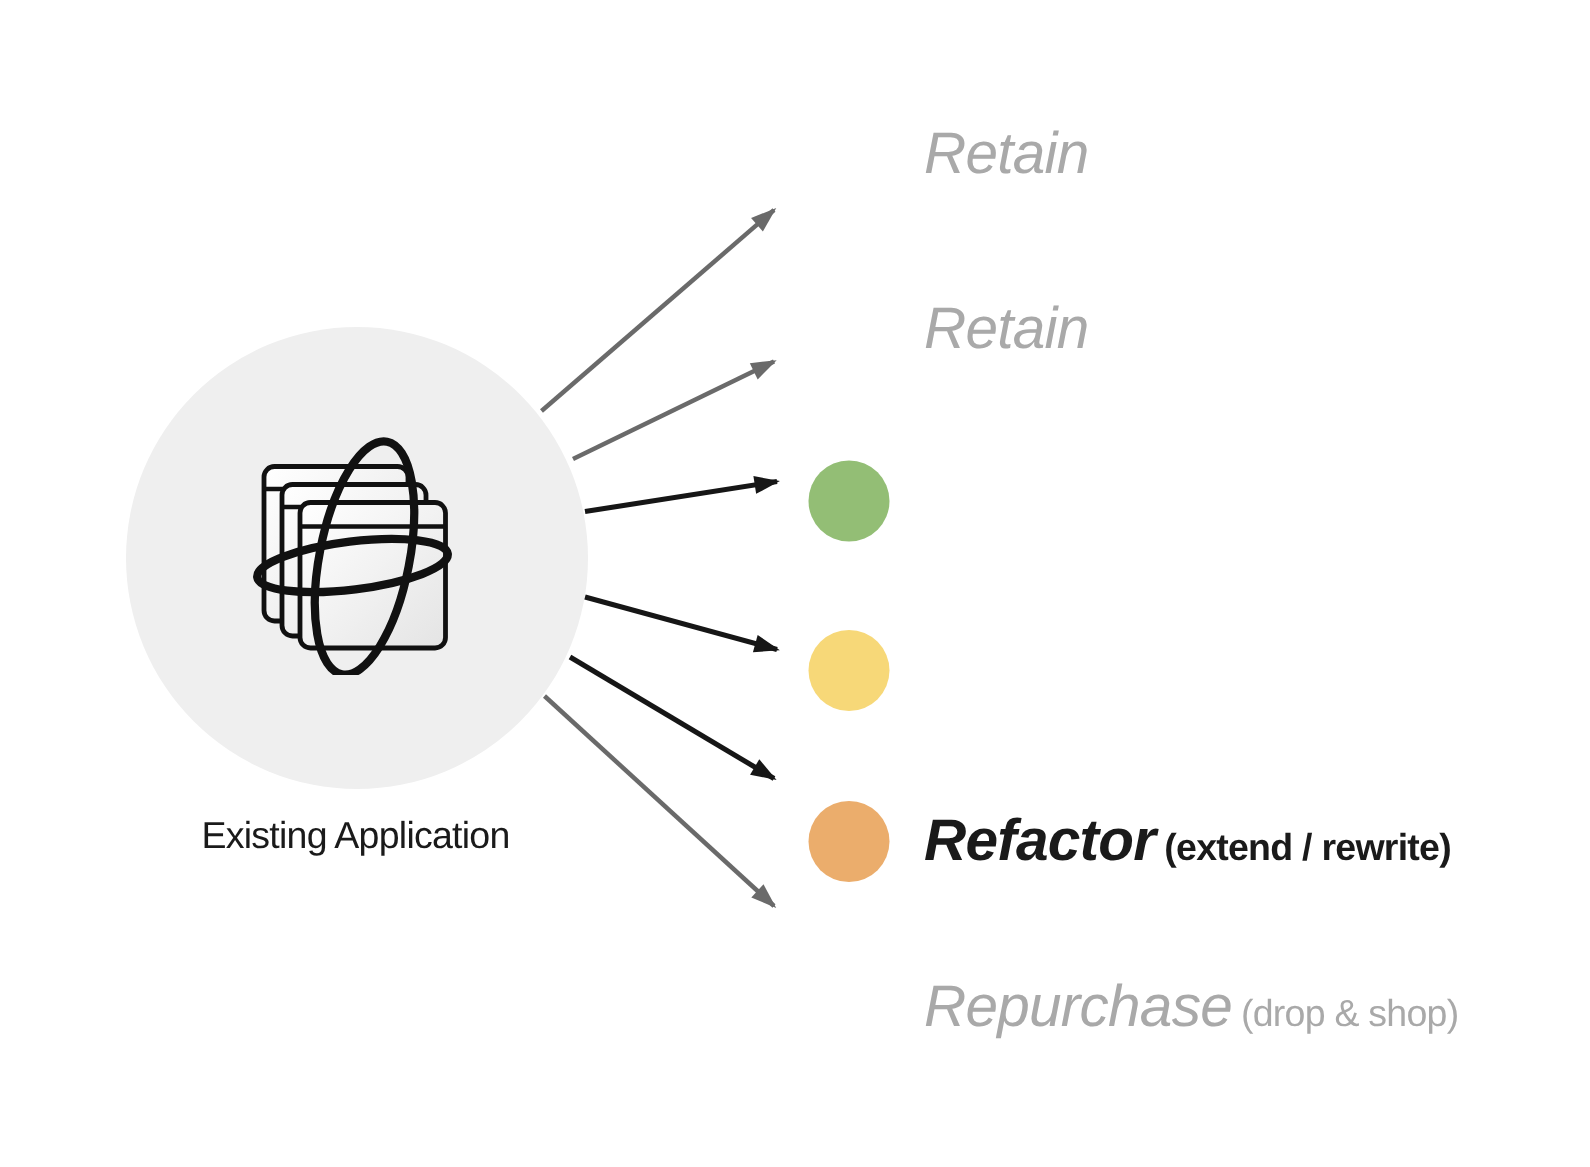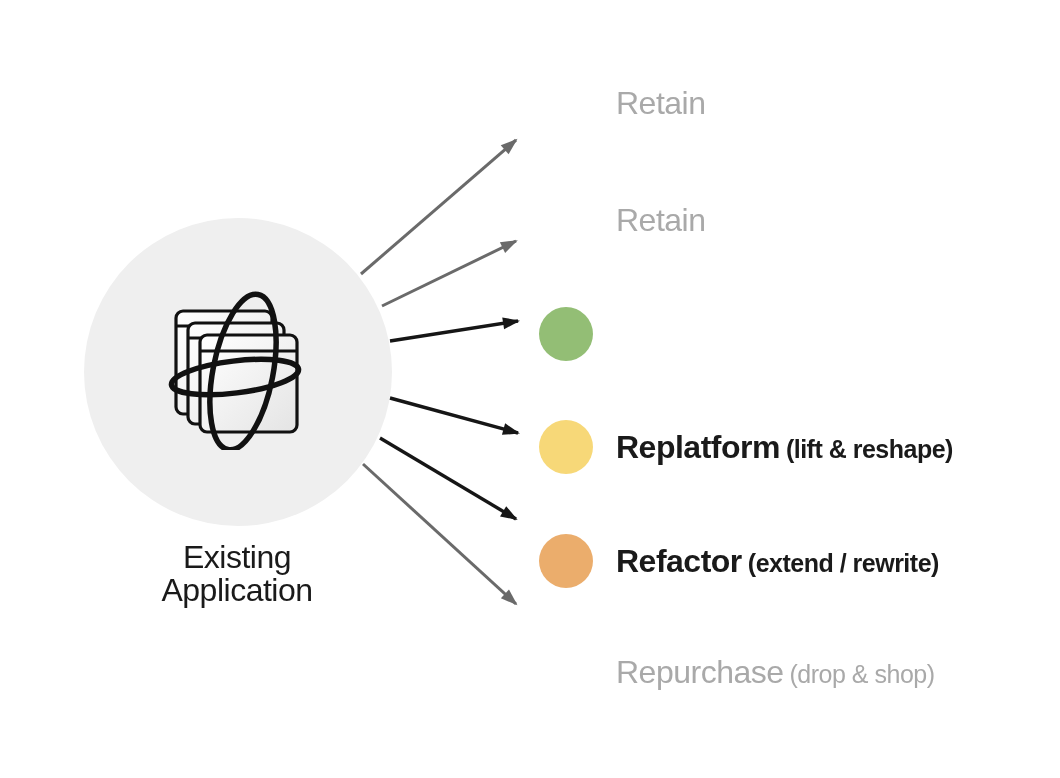--- a/index.html
+++ b/index.html
@@ -29,21 +29,21 @@
   .source-icon{
     position:absolute;
     left:160px;top:286px;
     width:152px;height:164px;
   }
   .source-label{
     position:absolute;
     left:117px;top:541px;
     width:240px;
     text-align:center;
-    font-size:32px;
+    font-size:25px;
     line-height:33px;
     letter-spacing:-0.5px;
     color:var(--dark-text);
   }
   
   .arrows{
     position:absolute;
     left:0;top:0;
     width:1060px;height:778px;
   }
@@ -56,24 +56,25 @@
     align-items:center;
     gap:23px;
     white-space:nowrap;
   }
   .dot{
     width:54px;height:54px;
     border-radius:50%;
     flex:none;
   }
   .text .main{
-    font-size:32px;
+    font-size:39px;
     font-weight:700;
     letter-spacing:-0.5px;
     color:var(--dark-text);
+    font-style:italic;
   }
   .text .sub{
     font-size:25px;
     font-weight:700;
     letter-spacing:-0.5px;
     color:var(--dark-text);
     margin-left:6px;
   }
   .row.muted .text .main{color:var(--muted-text);font-weight:400;}
   .row.muted .text .sub{color:var(--muted-text);font-weight:400;}
@@ -138,21 +139,20 @@
     <span class="dot" style="visibility: hidden;"></span>
     <span class="text"><span class="main">Retain</span><span class="sub"></span></span>
   </div>
 
   <div class="row" style="top:307px">
     <span class="dot" style="background: rgb(147, 190, 117);"></span>
   </div>
 
   <div class="row" style="top:420px">
     <span class="dot" style="background: rgb(247, 216, 120);"></span>
-    <span class="text"><span class="main">Replatform</span><span class="sub">(lift &amp; reshape)</span></span>
   </div>
 
   <div class="row muted" style="top:645px">
     <span class="dot" style="visibility: hidden;"></span>
     <span class="text"><span class="main">Repurchase</span><span class="sub">(drop &amp; shop)</span></span>
   </div>
 
   <div class="row" style="top:534px">
     <span class="dot" style="background: rgb(235, 173, 108);"></span>
     <span class="text"><span class="main">Refactor</span><span class="sub">(extend / rewrite)</span></span>

